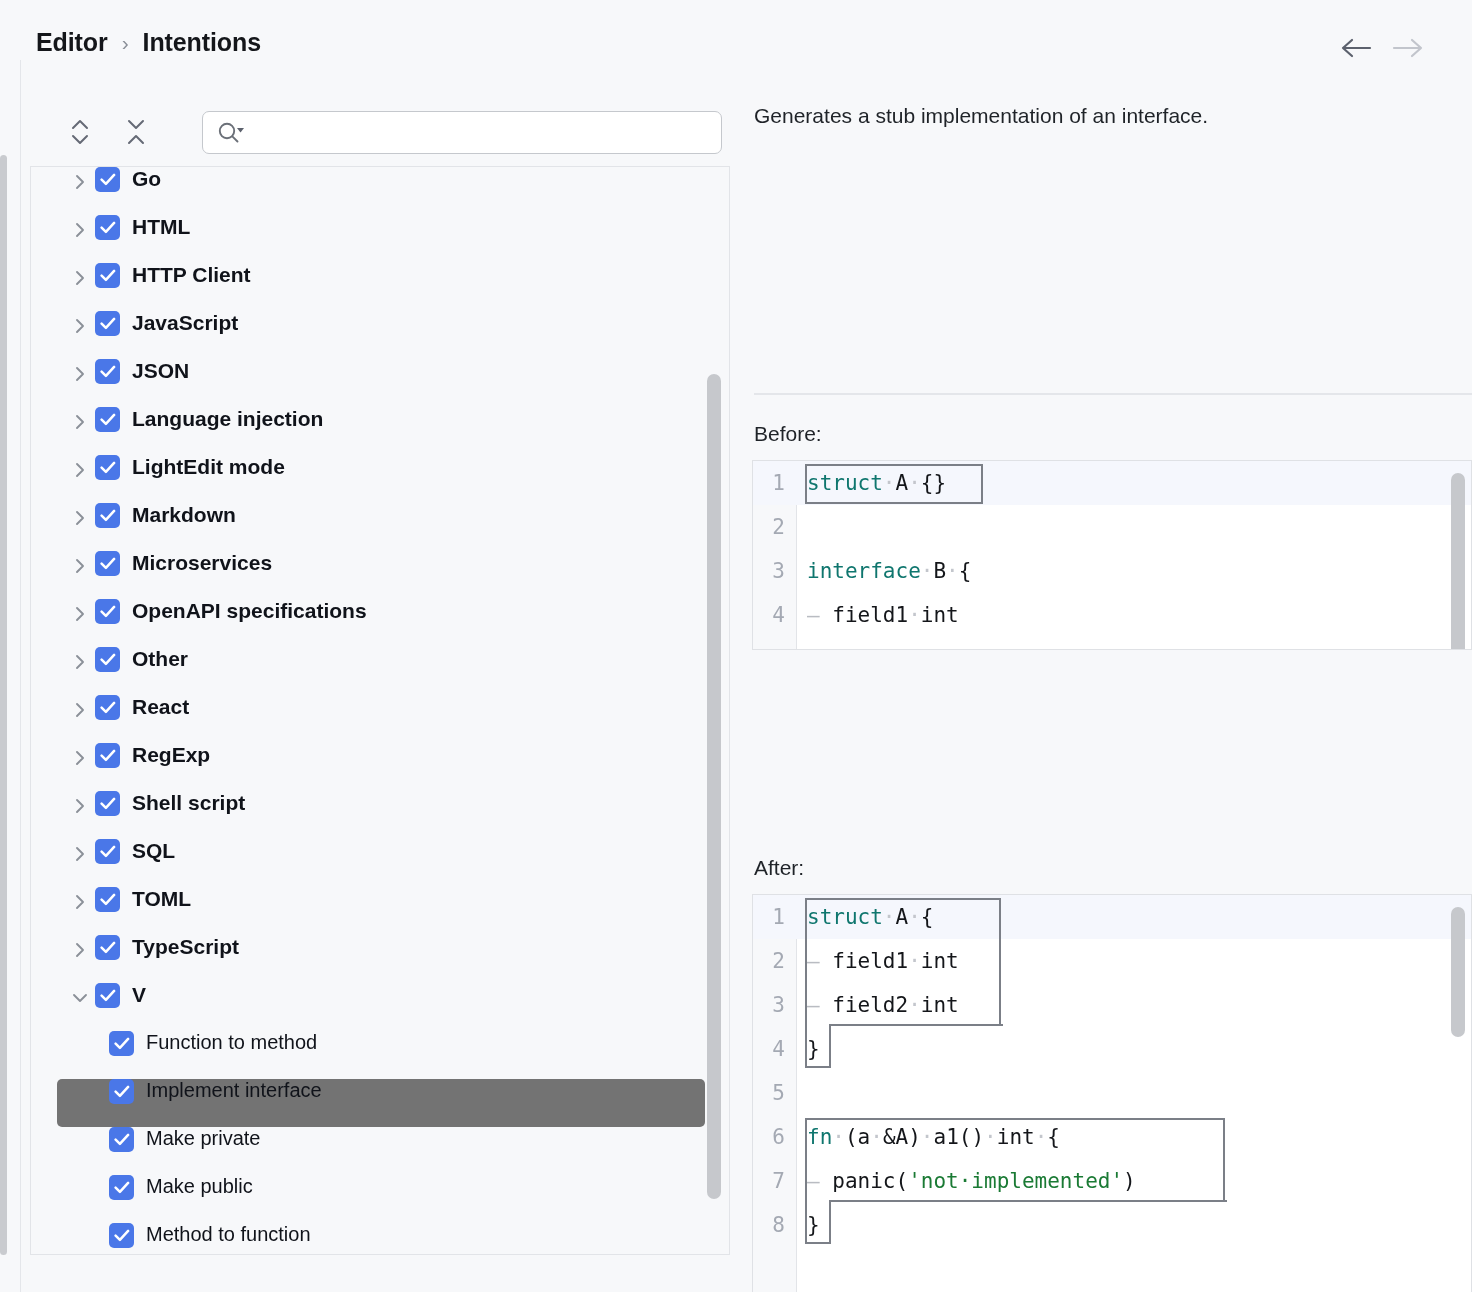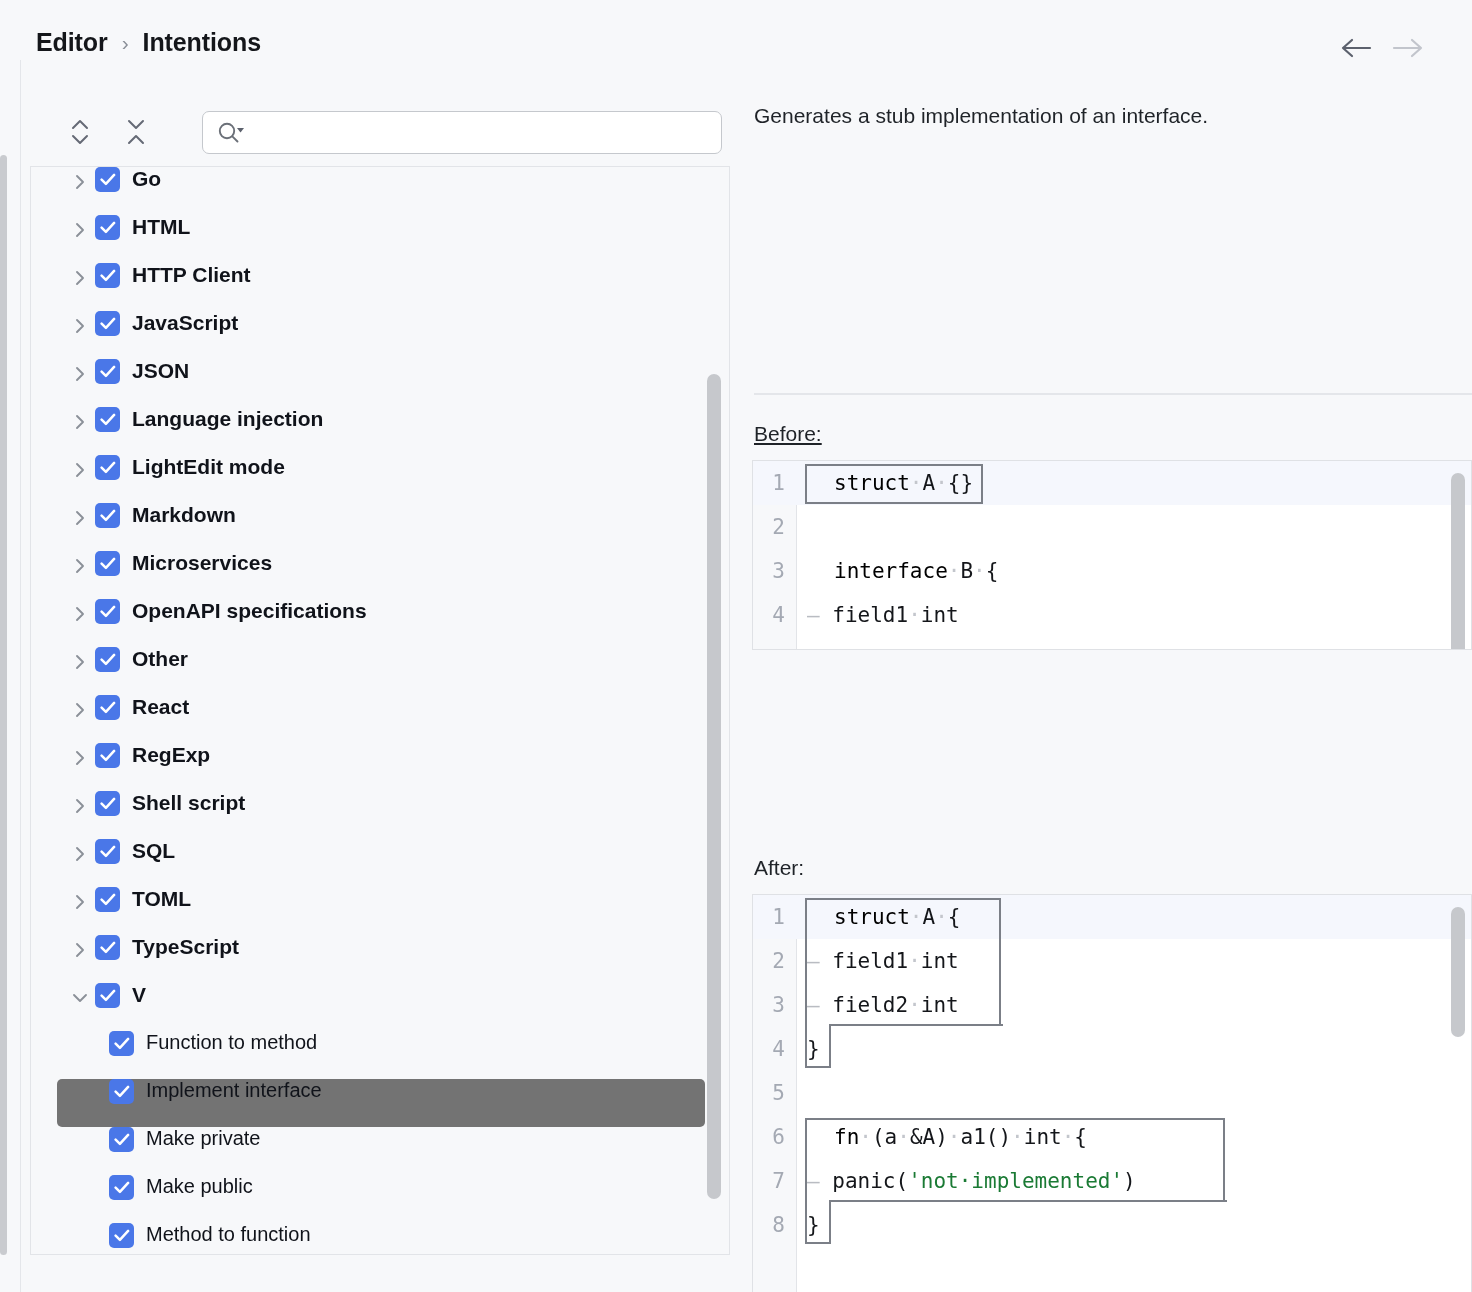--- a/index.html
+++ b/index.html
@@ -114,21 +114,21 @@
   }
 
   #right-divider {
     position:absolute; left:14px; top:305px; width:718px; height:2px;
     background:#e4e6ea;
   }
 
   .code-section-label {
     position:absolute; font-size:21px; color:#1f2328;
   }
-  #label-before { left:14px; top:334px;text-decoration:underline; }
+  #label-before { left:14px; top:334px; }
   #label-after  { left:14px; top:768px; }
 
   .code-block {
     position:absolute; left:12px; width:720px;
     background:#ffffff; border:1px solid #dfe1e5;
     overflow:hidden;
   }
   #block-before { top:372px; height:190px; }
   #block-after  { top:806px; height:440px; }
 
@@ -143,21 +143,21 @@
     font-family:"DejaVu Sans Mono", monospace; font-size:21px;
     white-space:pre; color:#14161a;
   }
   .code-line.first { background:#f5f7fd; }
   .ln {
     position:absolute; left:0; top:0; width:32px; text-align:right;
     color:#a4a9b3; font-family:"DejaVu Sans Mono", monospace; font-size:21px;
   }
   .code-text { position:absolute; left:54px; top:0; }
 
-  .kw { color:#000000;padding-left:27px; }
+  .kw { color:#0f766e; }
   .str { color:#1a7a34; }
   .ws { color:#c3c6cc; }
   .ind { color:#b9bcc2; }
 
   
   .sel-box {
     position:absolute; border:2px solid #7b7f87; pointer-events:none;
   }
 
   .code-scrollbar {

